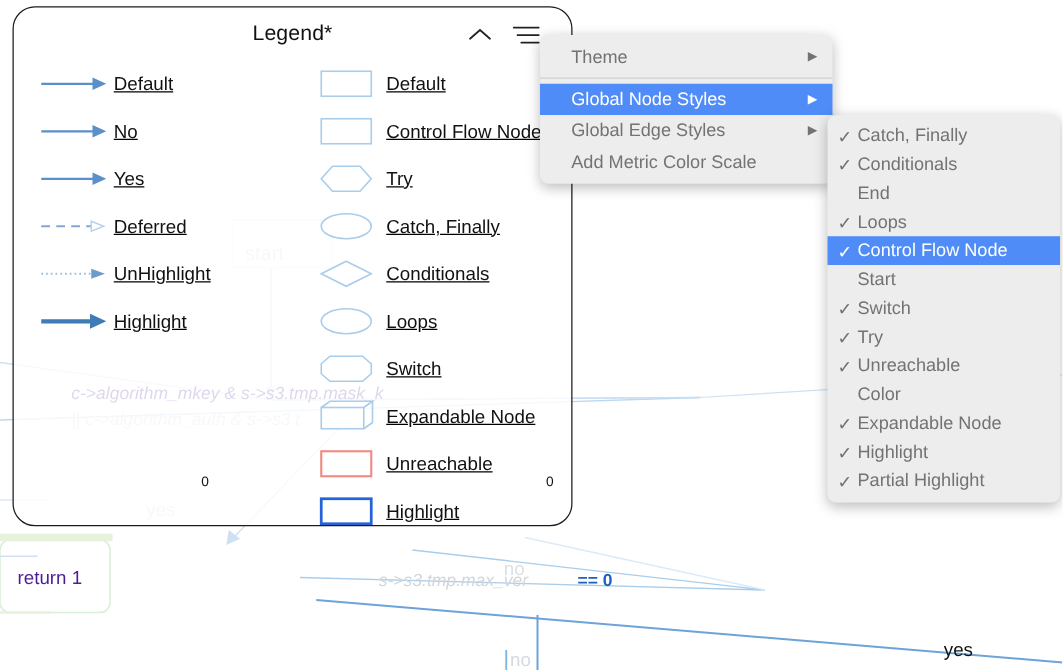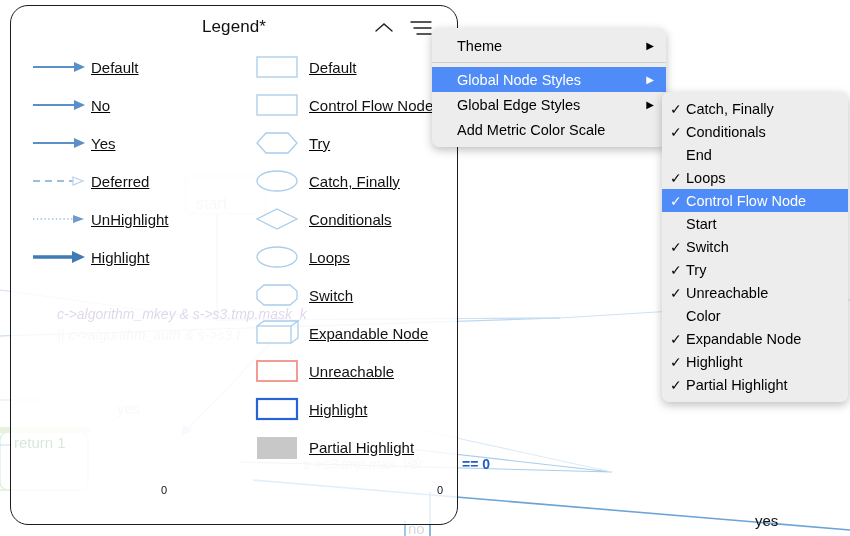--- a/index.html
+++ b/index.html
@@ -17,21 +17,21 @@
   .bg-label {
     position:absolute;
     font-family:"Liberation Sans", sans-serif;
     white-space:nowrap;
     pointer-events:none;
   }
 
   
   #legend-panel {
     position:absolute; left:10px; top:5px;
-    width:448px; height:520px;
+    width:448px; height:416px;
     background:rgba(255,255,255,0.82);
     border:1.6px solid #1c1c1c;
     border-radius:18px;
     overflow:hidden;
   }
   #legend-header {
     position:relative; height:42px;
   }
   #legend-title {
     position:absolute; left:0; right:0; top:11px;
@@ -77,21 +77,21 @@
     border-radius:7px;
     box-shadow:0 3px 10px rgba(0,0,0,0.26);
     padding:5px 0 5px 0;
     font-size:14.5px;
   }
   .menu-item {
     position:relative;
     height:25px;
     display:flex; align-items:center;
     padding-left:10px; padding-right:12px;
-    color:#000000; cursor:default; white-space:nowrap;
+    color:#737373; cursor:default; white-space:nowrap;
   }
   .menu-item .tick { width:15px; flex:0 0 15px; font-size:14px; line-height:1; }
   .menu-item .mtext { flex:1; }
   .menu-item .arrow { margin-left:auto; font-size:10px; line-height:1; }
   .menu-item.sel { background:#4f8cf7; color:#fff; }
   .menu-sep { height:1px; background:#cfcfd0; margin:4px 0 4px 0; }
 
   
   #submenu {
     position:absolute; left:662px; top:92px;
@@ -139,21 +139,21 @@
 
       <path d="M 0 400 L 40 400" stroke="#dbeaf7" stroke-width="1.1" fill="none"></path>
       <path d="M 0 445 L 30 445" stroke="#cfe0f2" stroke-width="1.1" fill="none"></path>
       <path d="M 0 490 L 40 490" stroke="#e7f2dc" stroke-width="2" fill="none"></path>
     </svg>
   <div class="bg-label" style="left: 196px; top: 195px; color: rgb(214, 217, 222); font-size: 16px; font-style: normal; font-weight: normal;">start</div>
       <div class="bg-label" style="left: 57px; top: 306px; color: #4c1d95; font-size: 14px; font-style: italic; font-weight: normal;">c-&gt;algorithm_mkey &amp; s-&gt;s3.tmp.mask_k</div>
       <div class="bg-label" style="left: 57px; top: 327px; color: rgb(211, 214, 219); font-size: 14px; font-style: italic; font-weight: normal;">|| c-&gt;algorithm_auth &amp; s-&gt;s3.t</div>
       <div class="bg-label" style="left: 117px; top: 400px; color: rgb(214, 217, 222); font-size: 15px; font-style: normal; font-weight: normal;">yes</div>
       <div class="bg-label" style="left: 403px; top: 447px; color: rgb(221, 224, 228); font-size: 15px; font-style: normal; font-weight: normal;">no</div>
-      <div class="bg-label" style="left: 14px; top: 434px; color: #15803d; font-size: 15px; font-style: normal; font-weight: normal;">return 1</div>
+      <div class="bg-label" style="left: 14px; top: 454px; color: #4c1d95; font-size: 15px; font-style: normal; font-weight: normal;">return 1</div>
       <div class="bg-label" style="left: 303px; top: 456px; color: rgb(211, 214, 219); font-size: 14px; font-style: italic; font-weight: normal;">s-&gt;s3.tmp.max_ver</div>
       <div class="bg-label" style="left: 462px; top: 456px; color: rgb(31, 95, 191); font-size: 14px; font-style: normal; font-weight: bold;">== 0</div>
       <div class="bg-label" style="left: 408px; top: 520px; color: rgb(214, 217, 222); font-size: 15px; font-style: normal; font-weight: normal;">no</div>
       <div class="bg-label" style="left: 755px; top: 512px; color: rgb(17, 17, 17); font-size: 15px; font-style: normal; font-weight: normal;">yes</div>
     </div>
 
   <div id="legend-panel">
 
     <div id="legend-header">
       <div id="legend-title">Legend*</div>

